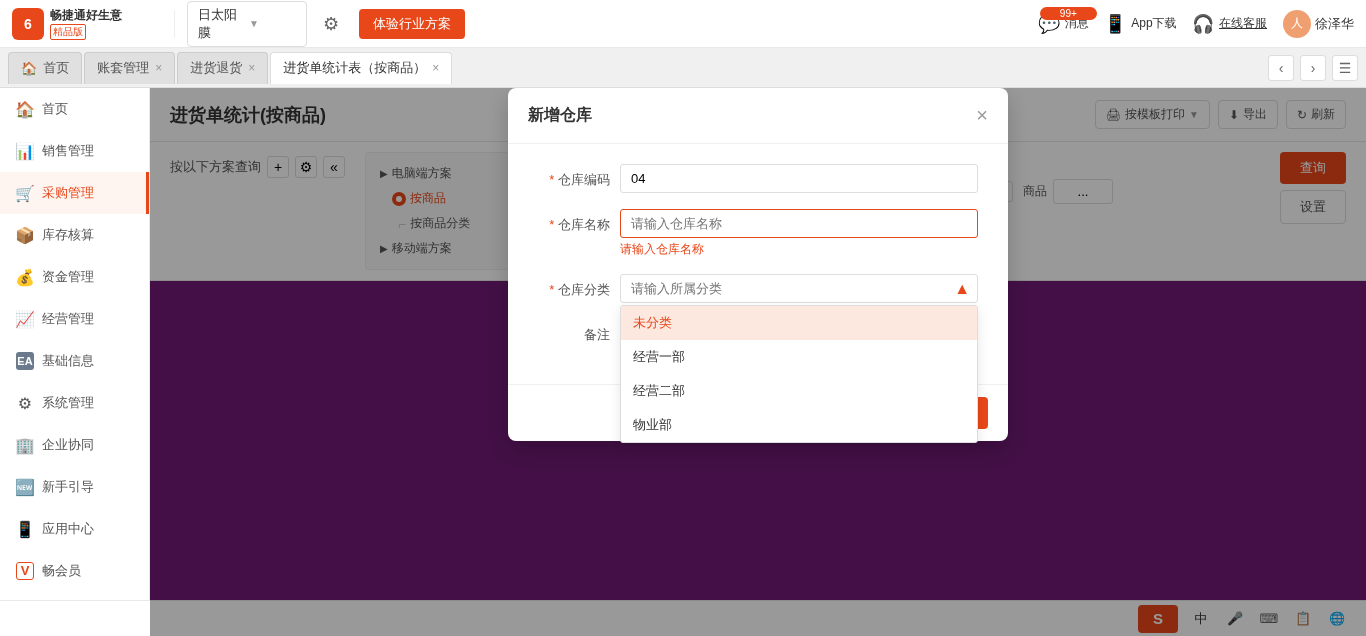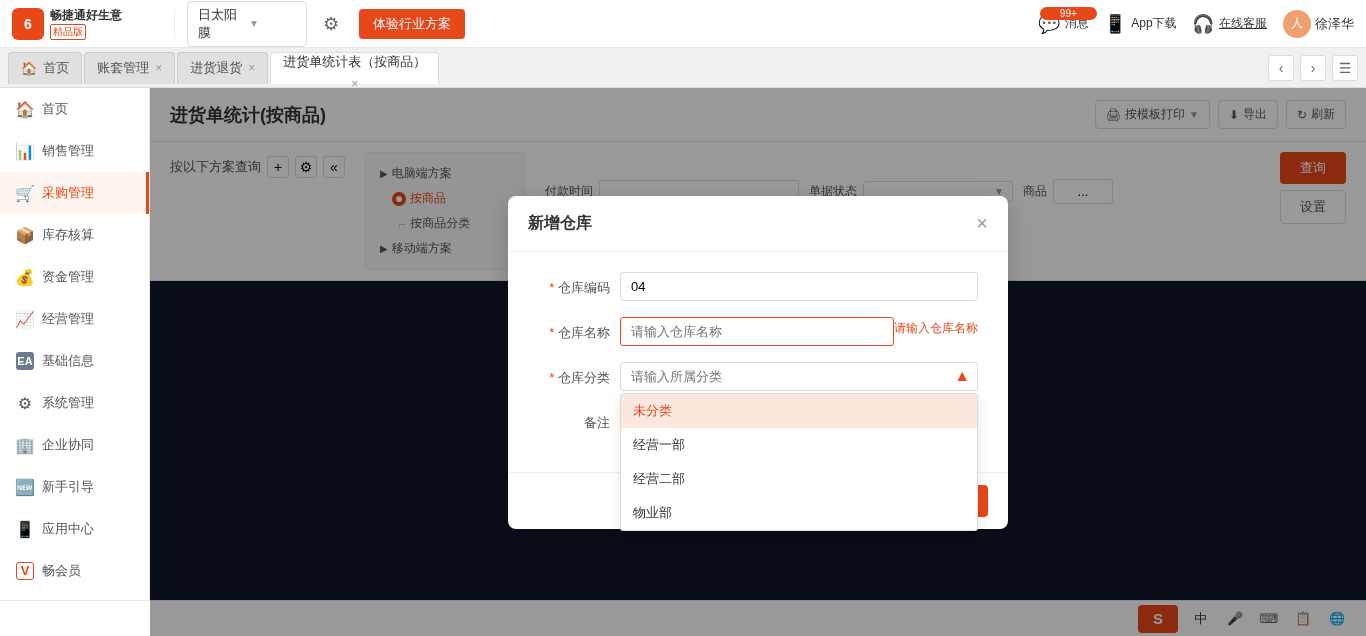--- a/index.html
+++ b/index.html
@@ -78,21 +78,21 @@
       padding: 0 8px;
       gap: 2px;
     }
     .tab {
       height: 32px; display: flex; align-items: center; gap: 6px;
       padding: 0 12px; border-radius: 4px 4px 0 0; cursor: pointer;
       font-size: 13px; color: #555; background: #e0e0e0;
       border: 1px solid #ccc; border-bottom: none;
     }
     .tab.active {
-      background: #fff; color: #333; border-color: #ddd; flex-direction: column;
+      background: #fff; color: #333; border-color: #ddd;
     }
     .tab-close { color: #999; font-size: 12px; cursor: pointer; }
     .tab-home { background: #e0e0e0; }
 
     .tab-right-btns {
       margin-left: auto; display: flex; gap: 6px;
     }
     .tab-right-btns button {
       width: 26px; height: 26px; border: 1px solid #ddd; background: #fff;
       cursor: pointer; border-radius: 3px; font-size: 14px; color: #666;
@@ -117,21 +117,21 @@
       padding: 12px 16px; cursor: pointer; color: #555; font-size: 13px;
     }
     .sidebar-item.active { background: #fef5f0; color: #e8471a; border-right: 3px solid #e8471a; }
     .sidebar-icon { width: 18px; height: 18px; display: flex; align-items: center; justify-content: center; font-size: 16px; }
 
     
     .content {
       flex: 1;
       overflow: hidden;
       position: relative;
-      background: #0f172a;
+      background: #701a75;
     }
 
     .page-header {
       background: #fff;
       padding: 12px 20px;
       display: flex;
       align-items: center;
       border-bottom: 1px solid #e8e8e8;
     }
     .page-title { font-size: 18px; font-weight: bold; color: #333; flex: 1; }
@@ -202,21 +202,21 @@
       padding: 40px 0;
     }
     .empty-hint { font-size: 12px; color: #999; margin-top: 8px; }
 
     
     .overlay {
       position: absolute; top: 0; left: 0; right: 0; bottom: 0;
       background: rgba(0,0,0,0.4);
       z-index: 100;
       display: flex;
-      align-items: center;
+      align-items: flex-start;
       justify-content: center;
     }
 
     
     .modal {
       background: #fff;
       border-radius: 8px;
       width: 500px;
       box-shadow: 0 8px 24px rgba(0,0,0,0.2);
       position: relative;
@@ -503,21 +503,21 @@
         </div>
         <div class="modal-body">
 
           <div class="form-row">
             <span class="form-label required">仓库编码</span>
             <input class="form-control" type="text" value="04" style="width: 200px;">
           </div>
 
           <div class="form-row">
             <span class="form-label required">仓库名称</span>
-            <div style="flex:1;display:flex;flex-direction:row;gap:0;">
+            <div style="flex:1;display:flex;flex-direction:column;gap:0;">
               <input class="form-control error" type="text" placeholder="请输入仓库名称" style="">
               <span style="color:#e8471a;font-size:12px;margin-top:3px;">请输入仓库名称</span>
             </div>
           </div>
 
           <div class="form-row" style="position:relative;">
             <span class="form-label required">仓库分类</span>
             <div class="category-input-wrapper" style="position:relative;">
               <input class="category-input" type="text" placeholder="请输入所属分类" style="">
               <button class="category-toggle">▲</button>

